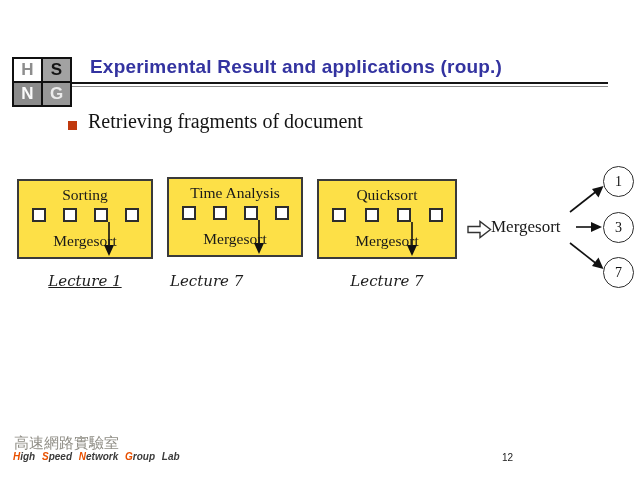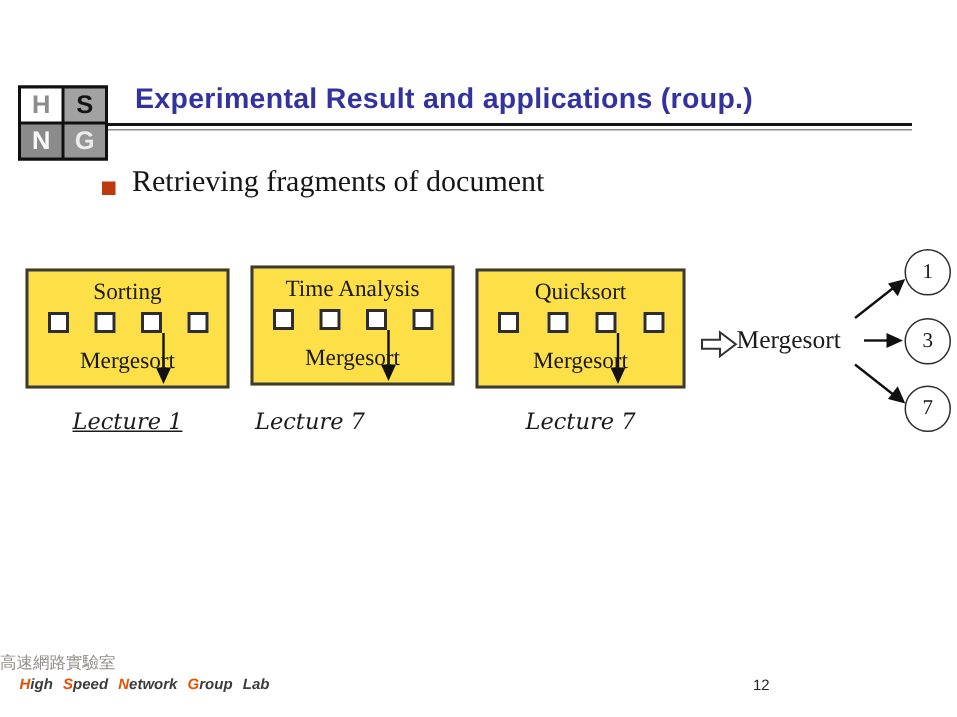--- a/index.html
+++ b/index.html
@@ -49,21 +49,21 @@
                  font-size: 17px; color: #1a1a1a; }
   .fan-arrows { position: absolute; left: 558px; top: 158px; }
   .node-circle { position: absolute; width: 31px; height: 31px; border: 1.5px solid #2d2d2d;
                  border-radius: 50%; background: #fff; display: flex; align-items: center;
                  justify-content: center; font-family: "Liberation Serif", serif; font-size: 14px; color: #111; }
   .nc-1 { left: 603px; top: 166px; }
   .nc-3 { left: 603px; top: 212px; }
   .nc-7 { left: 603px; top: 257px; }
 
   
-  .footer-zh { position: absolute; left: 0; top: 434px; font-size: 11px; color: #8f8d85;
+  .footer-zh { position: absolute; left: 14px; top: 434px; font-size: 15px; color: #8f8d85;
                font-family: "Liberation Sans", sans-serif; }
   .footer-en { position: absolute; left: 13px; top: 451px; font-size: 10px; font-weight: bold;
                font-style: italic; color: #3c3c3c; font-family: "Liberation Sans", sans-serif; }
   .footer-en .word { margin-right: 4px; }
   .footer-en .accent { color: #e85000; }
   .page-num { position: absolute; left: 502px; top: 452px; width: 22px; 
               font-size: 10px; color: #222; }
 </style>
 </head>
 <body>

